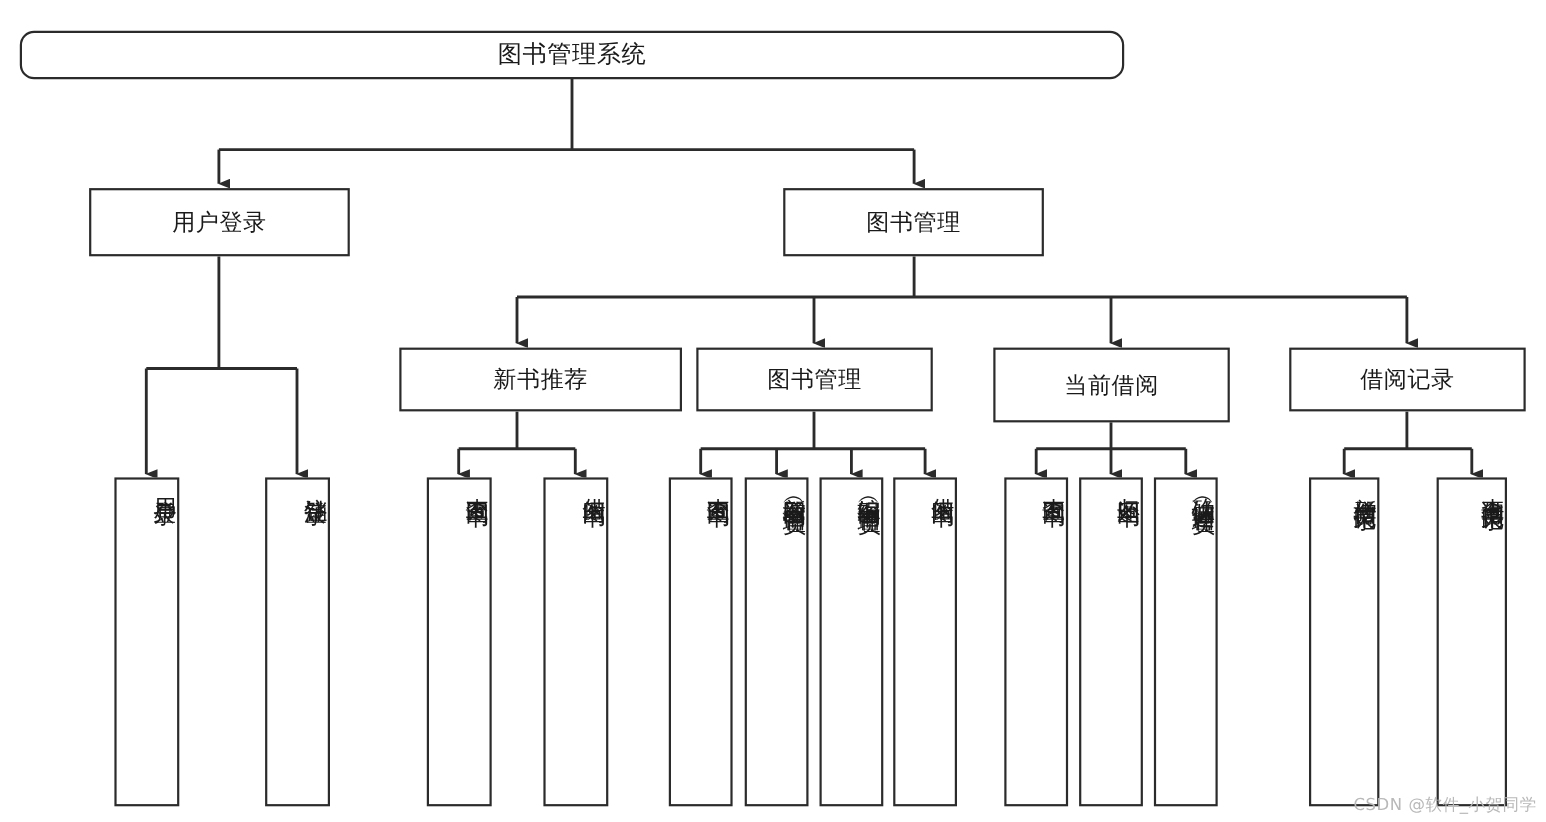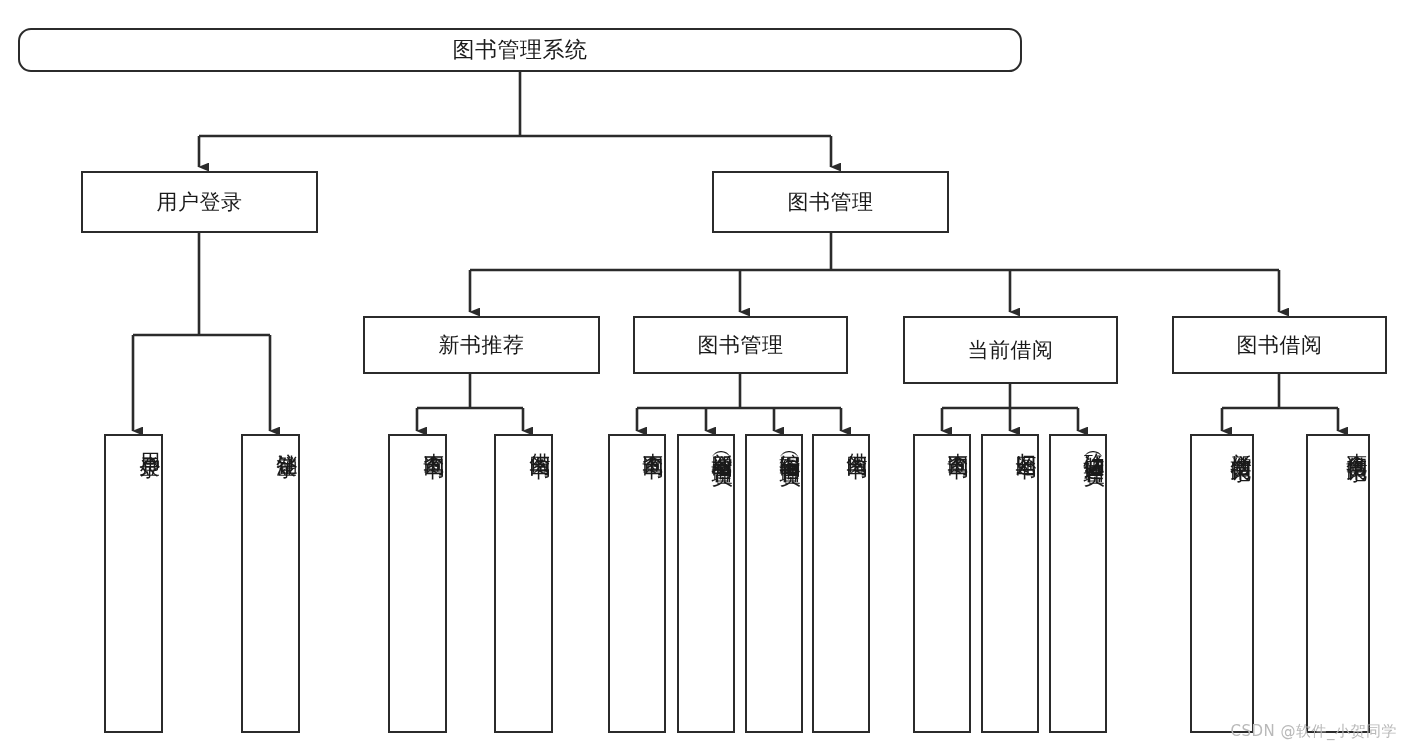--- a/index.html
+++ b/index.html
@@ -143,31 +143,31 @@
     <span class="node-label">图书管理系统</span>
   </div>
 
   <div class="node horiz" style="left:81px; top:171px; width:237px; height:62px;">
     <span class="node-label">用户登录</span>
   </div>
   <div class="node horiz" style="left:712px; top:171px; width:237px; height:62px;">
     <span class="node-label">图书管理</span>
   </div>
 
-  <div class="node horiz" style="left:363px; top:316px; width:237px; height:58px;">
+  <div class="node horiz" style="left:363px; top:316px; width:257px; height:58px;">
     <span class="node-label">新书推荐</span>
   </div>
   <div class="node horiz" style="left:633px; top:316px; width:215px; height:58px;">
     <span class="node-label">图书管理</span>
   </div>
   <div class="node horiz" style="left:903px; top:316px; width:215px; height:68px;">
     <span class="node-label">当前借阅</span>
   </div>
   <div class="node horiz" style="left:1172px; top:316px; width:215px; height:58px;">
-    <span class="node-label">图书借阅</span>
+    <span class="node-label">借阅记录</span>
   </div>
 
   <div class="node vert" style="left:104px; top:434px; width:59px; height:299px;">
     <span class="node-label">用户登录</span>
   </div>
   <div class="node vert" style="left:241px; top:434px; width:59px; height:299px;">
     <span class="node-label">注销登录</span>
   </div>
 
   <div class="node vert" style="left:388px; top:434px; width:59px; height:299px;">

